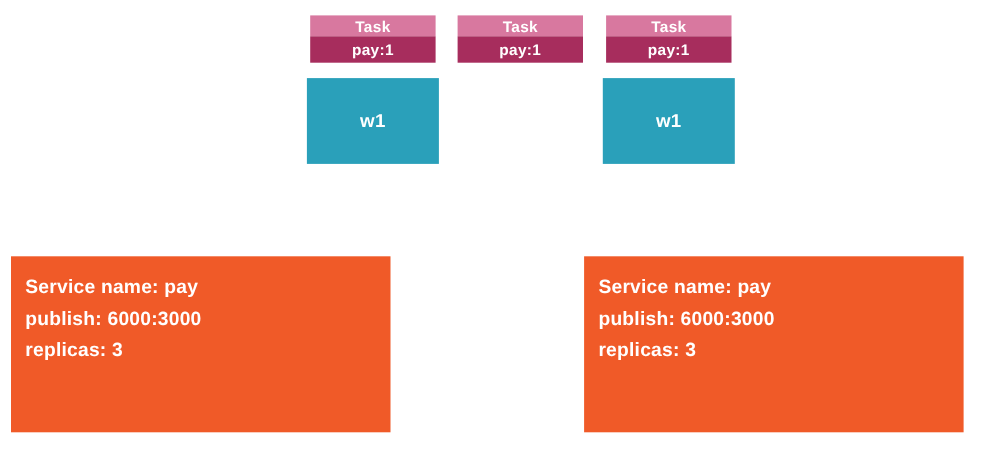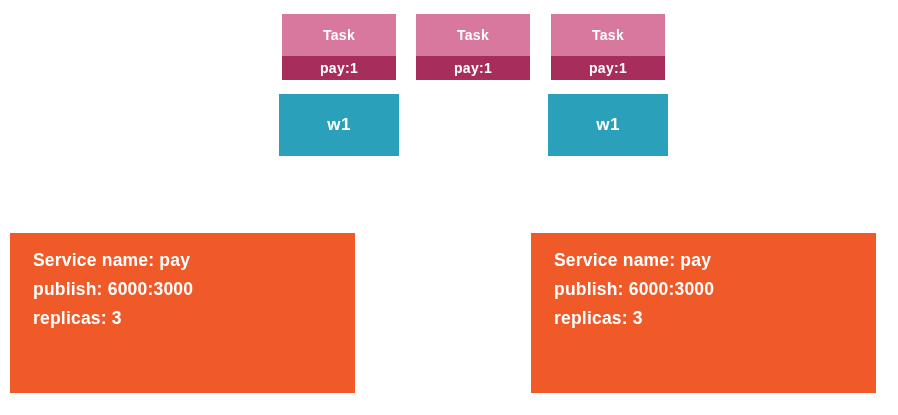--- a/index.html
+++ b/index.html
@@ -20,21 +20,21 @@
   .task-group {
     position: absolute;
     top: 14px;
     width: 120px;
   }
   .task-card {
     width: 114px;
     margin: 0 auto;
   }
   .task-header {
-    height: 42px;
+    height: 19px;
     background: var(--task-header-bg, #d8789f);
     color: var(--text, #ffffff);
     font-size: 14px;
     font-weight: bold;
     display: flex;
     align-items: center;
     justify-content: center;
     letter-spacing: 0.3px;
   }
   .task-tag {
@@ -44,21 +44,21 @@
     font-size: 14px;
     font-weight: bold;
     display: flex;
     align-items: center;
     justify-content: center;
     letter-spacing: 0.3px;
   }
   .node-box {
     margin-top: 14px;
     width: 120px;
-    height: 62px;
+    height: 78px;
     background: var(--node-bg, #2aa0ba);
     color: var(--text, #ffffff);
     font-size: 17px;
     font-weight: bold;
     display: flex;
     align-items: center;
     justify-content: center;
     letter-spacing: 0.3px;
   }
   .group-1 { left: 279px; }
@@ -67,21 +67,21 @@
 
   
   .service-box {
     position: absolute;
     top: 233px;
     width: 345px;
     height: 160px;
     background: var(--service-bg, #f05a28);
     color: var(--text, #ffffff);
     box-sizing: border-box;
-    padding: 13px 23px;
+    padding: 13px 13px;
     font-size: 17.5px;
     font-weight: bold;
     line-height: 29px;
     letter-spacing: 0.2px;
   }
   .service-left  { left: 10px; }
   .service-right { left: 531px; }
   .service-line { white-space: nowrap; }
 </style>
 </head>

